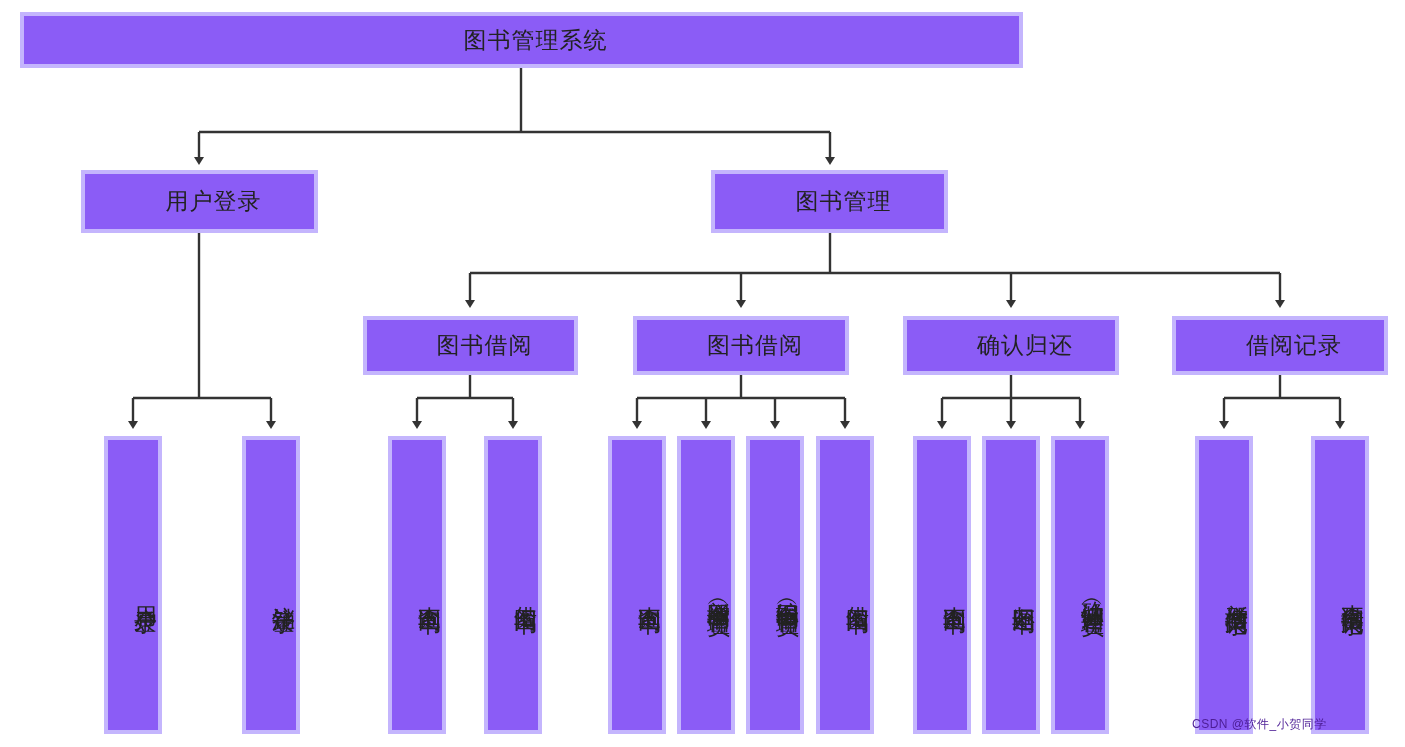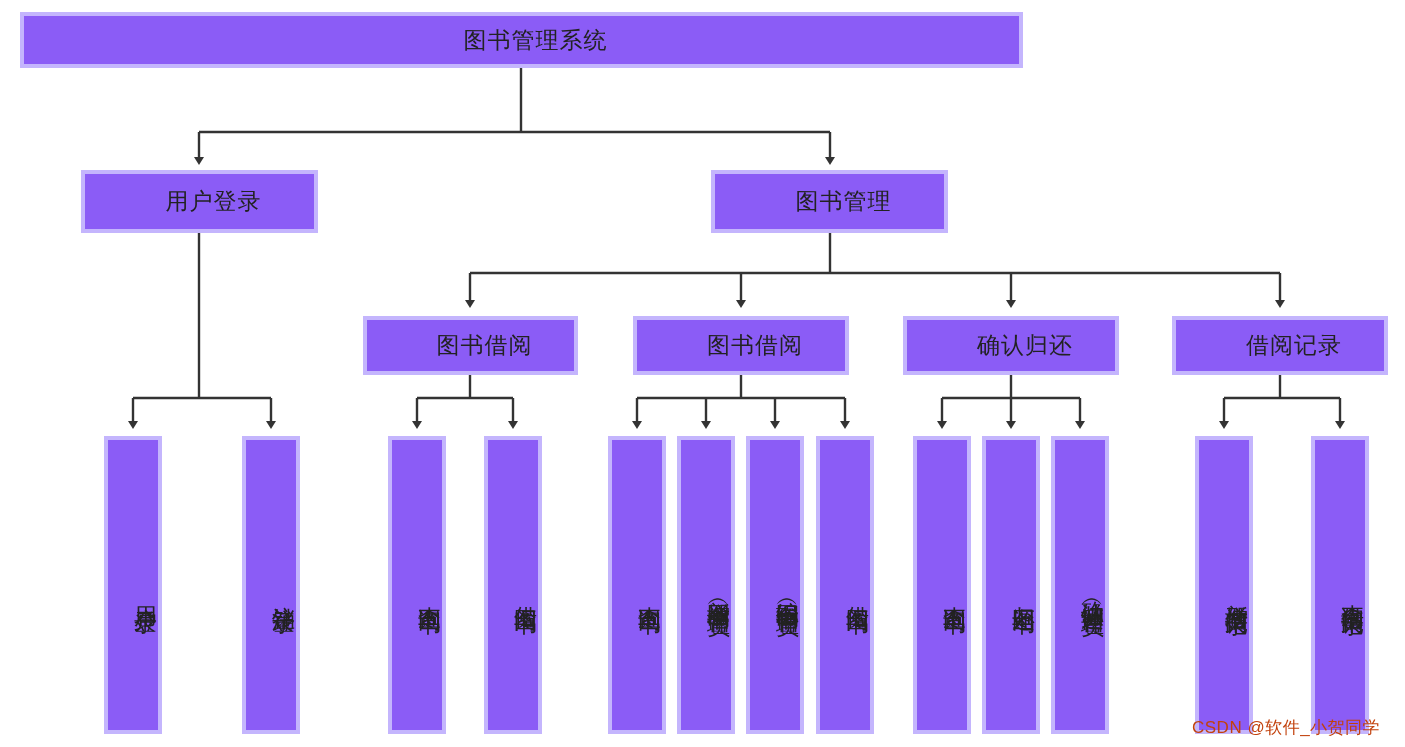--- a/index.html
+++ b/index.html
@@ -51,22 +51,22 @@
     line-height: 1.05;
   }
   .node .lbl {
     display: block;
     white-space: nowrap;
   }
   .watermark {
     position: absolute;
     left: 1192px;
     top: 716px;
-    font-size: 17px;
-    color: #c2410c;
+    font-size: 12px;
+    color: #4c1d95;
     white-space: nowrap;
     letter-spacing: 0.5px;
   }
 </style>
 </head>
 <body>
 
 <div id="canvas">
 
   <svg id="wires" viewBox="0 0 1405 747">

